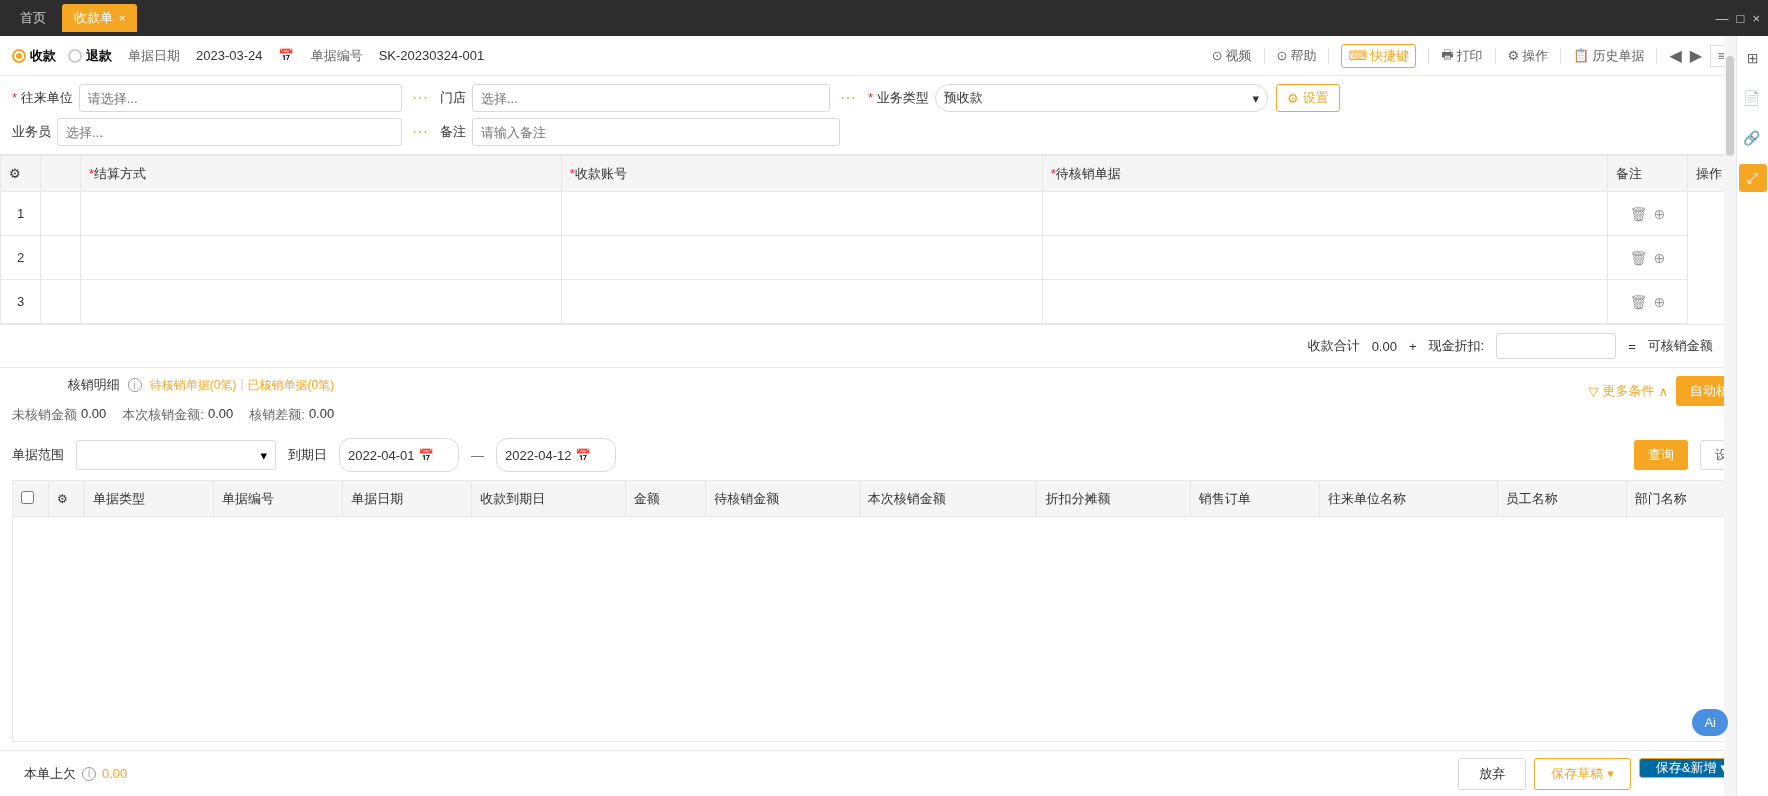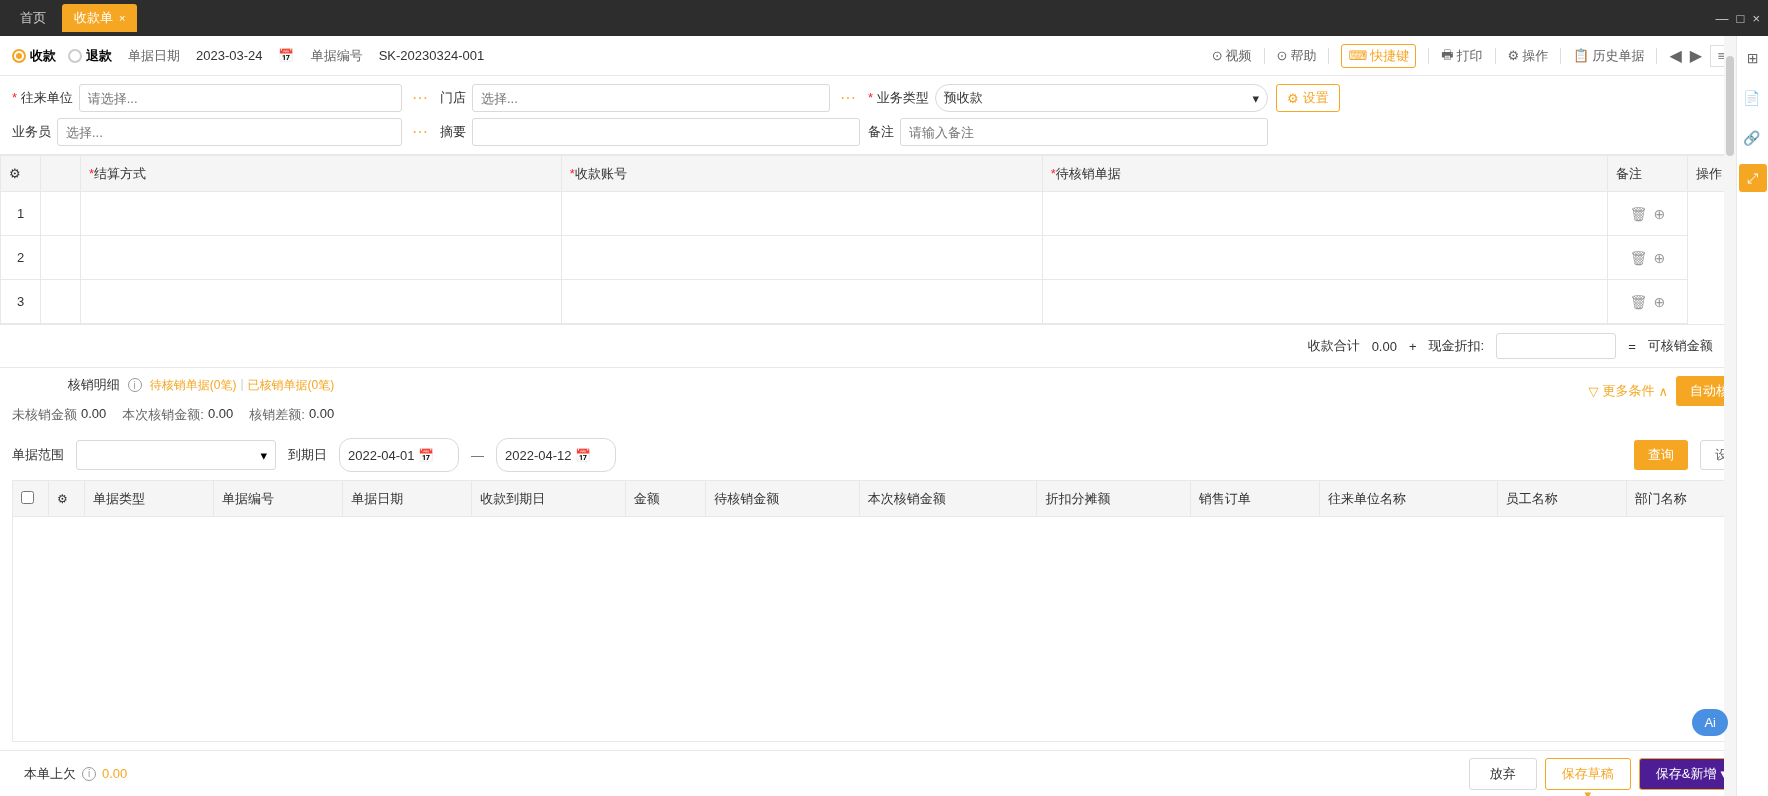--- a/index.html
+++ b/index.html
@@ -325,30 +325,29 @@
       background: #fff;
       border: 1px solid #f5a623;
       color: #f5a623;
       padding: 6px 16px;
       border-radius: 3px;
       cursor: pointer;
       height: 32px;
       display: flex;
       align-items: center;
       gap: 4px;
-      flex-direction: column;
     }
     .btn-save-new {
-      background: #4c1d95;
+      background: #0369a1;
       border: 1px solid #f5a623;
       color: #fff;
       padding: 6px 16px;
       border-radius: 3px;
       cursor: pointer;
-      height: 32px;
+      height: 20px;
       display: flex;
       align-items: center;
       gap: 4px;
     }
 
     
     .right-sidebar {
       position: fixed;
       right: 0;
       top: 36px;
@@ -500,24 +499,20 @@
       <button class="settings-btn">
         <span>⚙</span>
         <span>设置</span>
       </button>
     </div>
     <div class="form-row">
       <div class="field-group" style="max-width:420px;">
         <span class="field-label">业务员</span>
         <input type="text" class="field-input" placeholder="选择..." style="">
         <span class="ellipsis-btn">···</span>
-      </div>
-      <div class="field-group" style="max-width:420px;">
-        <span class="field-label">摘要</span>
-        <input type="text" class="field-input" style="">
       </div>
       <div class="field-group" style="max-width:400px;">
         <span class="field-label">备注</span>
         <input type="text" class="field-input" placeholder="请输入备注" style="">
       </div>
     </div>
   </div>
 
   <div class="table-container">
     <table class="data-table">

